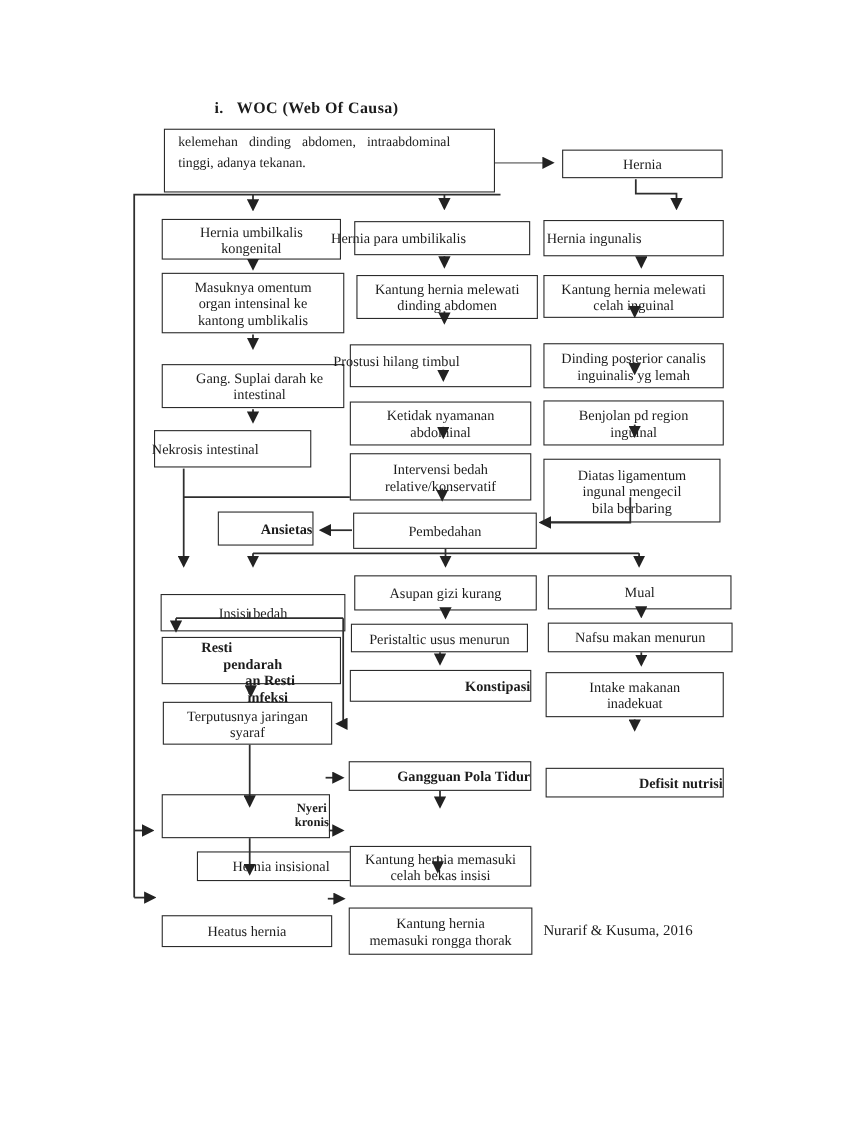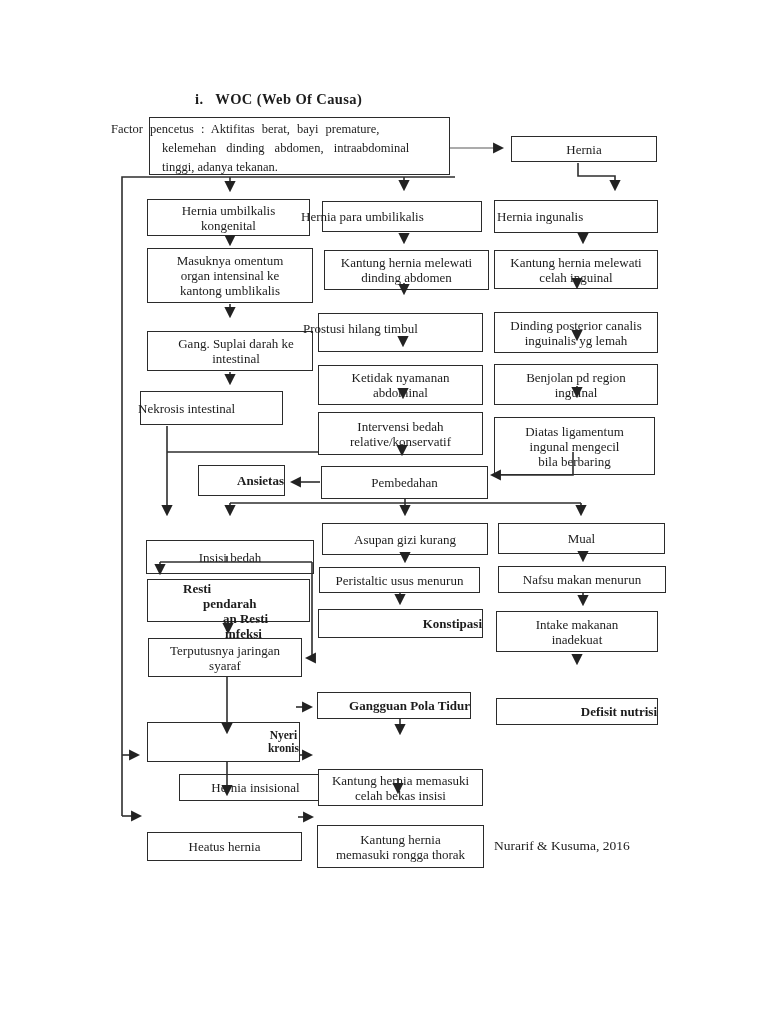--- a/index.html
+++ b/index.html
@@ -51,21 +51,20 @@
   .ml-16{margin-left:-16px;white-space:pre;}
   .pad-top{align-items:flex-start;padding-top:7px;}
 </style>
 </head>
 <body>
 
 <div class="page-title">i.   WOC (Web Of Causa)</div>
 
 <div class="node" style="left:149px;top:117px;width:301px;height:58px;"></div>
 <div class="factor-text">
-  <span class="l1">Factor pencetus : Aktifitas berat, bayi premature,</span>
   <span class="l2">kelemehan dinding abdomen, intraabdominal</span>
   <span class="l3">tinggi, adanya tekanan.</span>
 </div>
 
 <div class="node" style="left:511px;top:136px;width:146px;height:26px;">
   <span>Hernia</span></div>
 
 <div class="node" style="left:147px;top:199px;width:163px;height:37px;">
   <span>Hernia umbilkalis
 kongenital</span></div>
@@ -153,21 +152,21 @@
   <span>Konstipasi</span></div>
 
 <div class="node" style="left:496px;top:611px;width:162px;height:41px;">
   <span>Intake makanan
 inadekuat</span></div>
 
 <div class="node" style="left:148px;top:638px;width:154px;height:39px;">
   <span>Terputusnya jaringan
 syaraf</span></div>
 
-<div class="node bold" style="left:317px;top:692px;width:154px;height:27px;">
+<div class="node bold" style="left:317px;top:692px;width:166px;height:27px;">
   <span>Gangguan Pola Tidur</span></div>
 
 <div class="node bold" style="left:496px;top:698px;width:162px;height:27px;">
   <span>Defisit nutrisi</span></div>
 
 <div class="node bold small" style="left:147px;top:722px;width:153px;height:40px;">
   <span>Nyeri
 kronis</span></div>
 
 <div class="node" style="left:147px;top:774px;width:153px;height:27px;margin-left:32px;">

